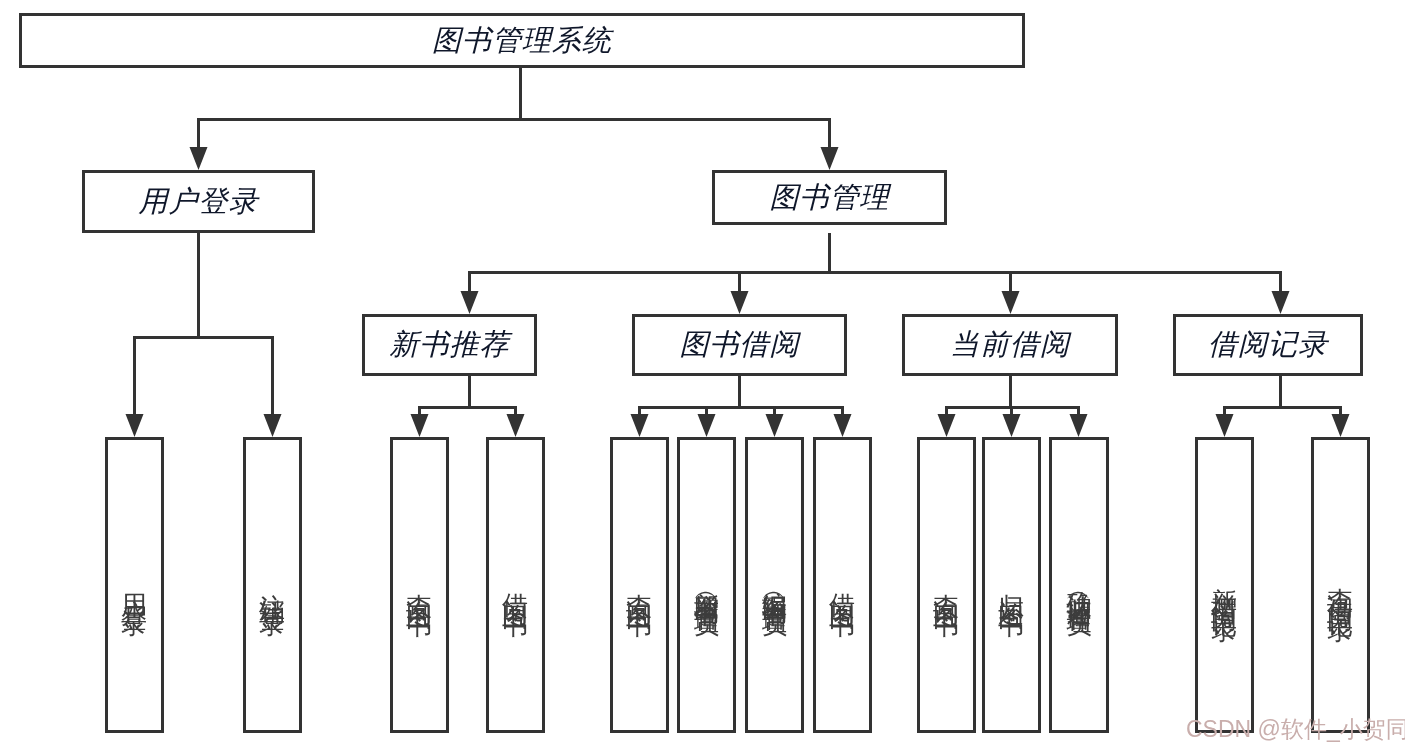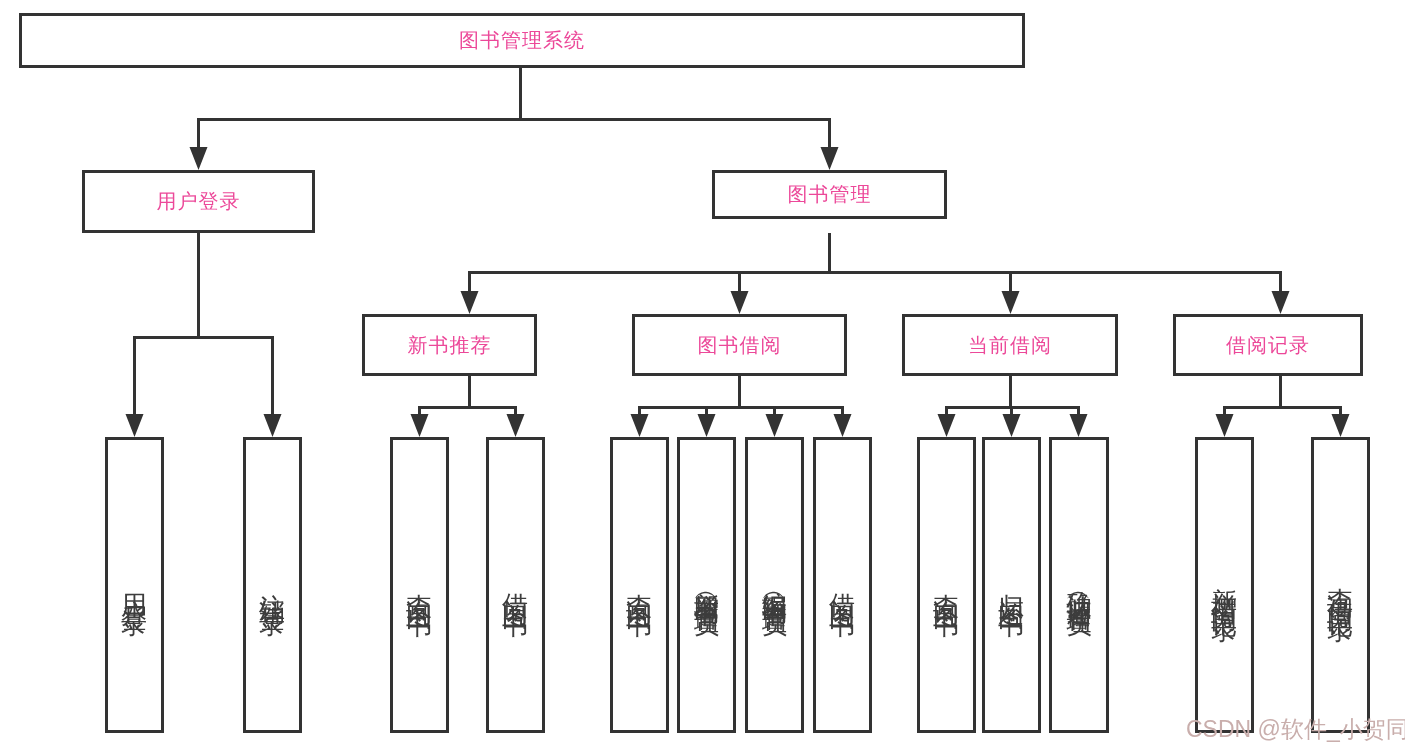--- a/index.html
+++ b/index.html
@@ -25,24 +25,25 @@
     position: absolute;
     box-sizing: border-box;
     background: #ffffff;
     border: 3px solid #333333;
     display: flex;
     align-items: center;
     justify-content: center;
     z-index: 2;
   }
   .hbox span {
-    font-size: 20px;
+    font-size: 29px;
     letter-spacing: 1px;
-    color: #ec4899;
+    color: #0f172a;
     white-space: nowrap;
+    font-style: italic;
   }
   .vbox {
     position: absolute;
     box-sizing: border-box;
     top: 437px;
     width: 59px;
     height: 296px;
     background: #ffffff;
     border: 3px solid #333333;
     display: flex;
@@ -130,21 +131,21 @@
     </g>
   </svg>
 
   <div class="hbox" style="left:19px; top:13px; width:1006px; height:55px;">
     <span>图书管理系统</span>
   </div>
 
   <div class="hbox" style="left:82px; top:170px; width:233px; height:63px;">
     <span>用户登录</span>
   </div>
-  <div class="hbox" style="left:712px; top:170px; width:235px; height:49px;">
+  <div class="hbox" style="left:712px; top:170px; width:235px; height:55px;">
     <span>图书管理</span>
   </div>
 
   <div class="hbox" style="left:362px; top:314px; width:175px; height:62px;">
     <span>新书推荐</span>
   </div>
   <div class="hbox" style="left:902px; top:314px; width:216px; height:62px;">
     <span>当前借阅</span>
   </div>
   <div class="hbox" style="left:632px; top:314px; width:215px; height:62px;">

